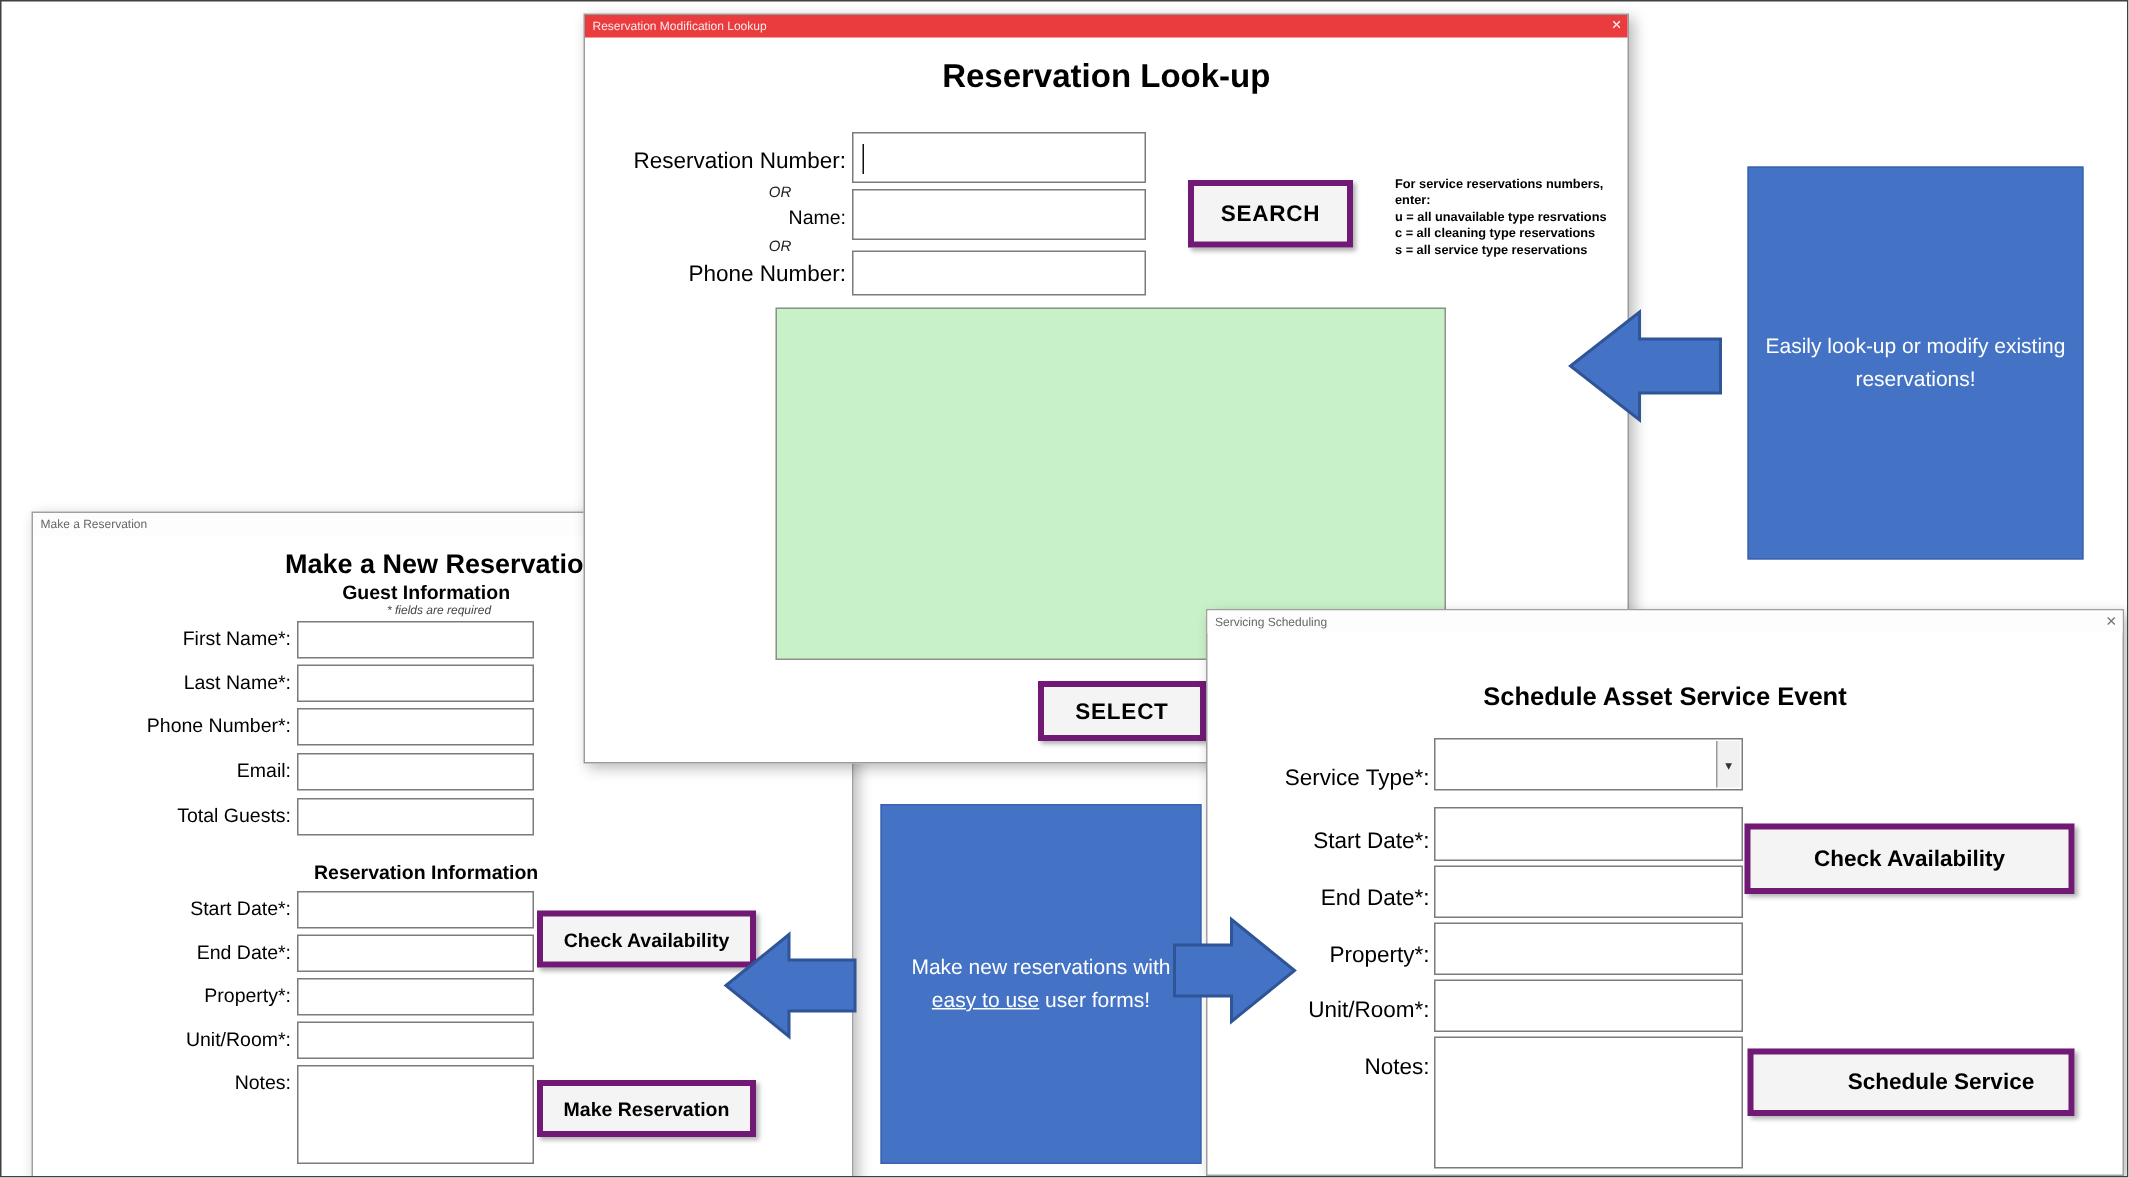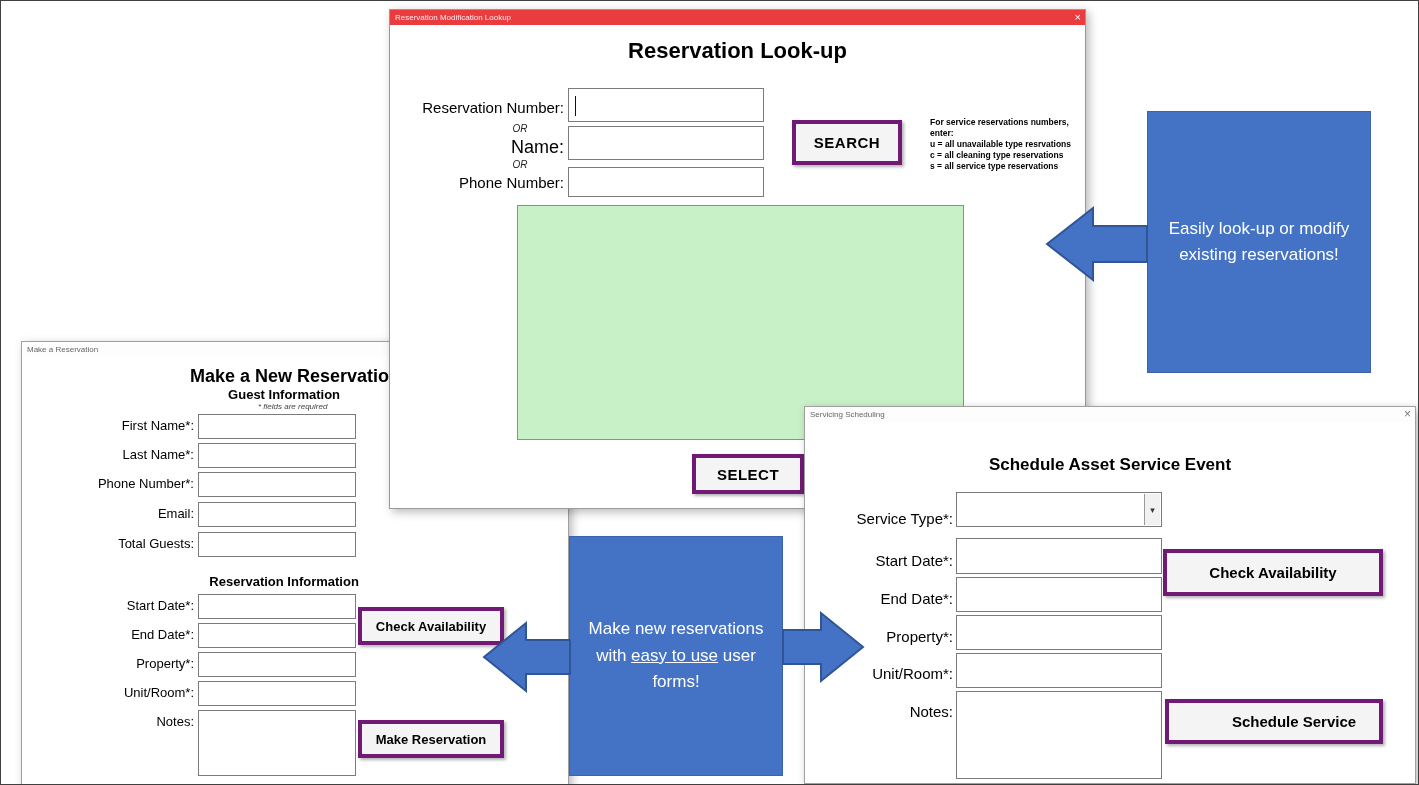--- a/index.html
+++ b/index.html
@@ -55,21 +55,21 @@
   .combo .combo-arrow {
     position:absolute; right:1px; top:1px; bottom:1px; width:16px;
     background:#f1f1f1; border-left:1px solid #9a9a9a;
     display:flex; align-items:center; justify-content:center;
     font-size:9px; color:#333; cursor:pointer;
   }
   
   .callout {
     position:absolute; background:#4472c4; border:1px solid #3a62ad;
     color:#ffffff; display:flex; align-items:center; justify-content:center;
-    text-align:center; font-size:17px; line-height:1.55; padding:10px;
+    text-align:center; font-size:14px; line-height:1.55; padding:10px;margin-left:18px;
   }
   .callout .u { text-decoration:underline; }
   .arrow-svg { position:absolute; }
   .note-required { position:absolute; font-size:8px; font-style:italic; color:#444; }
 </style>
 </head>
 <body>
 
 <div id="page">
 
@@ -113,21 +113,21 @@
     <div class="close-btn close-red">×</div>
 
     <div class="heading" style="left:0; top:28px; width:100%; font-size:22px;">Reservation Look-up</div>
 
     <div class="vba-label" style="left:0; top:89px; width:174px; font-size:15px;">Reservation Number:</div>
     <div class="vba-input" style="left:178px; top:78px; width:196px; height:34px;">
       <span class="caret"></span>
     </div>
 
     <div class="or-text" style="left:90px; top:113px; width:80px; text-align:center;">OR</div>
-    <div class="vba-label" style="left:0; top:127px; width:174px; font-size:18px;">Name:</div>
+    <div class="vba-label" style="left:0; top:127px; width:174px; font-size:13px;">Name:</div>
     <input class="vba-input" style="left: 178px; top: 116px; width: 196px; height: 34px;">
 
     <div class="or-text" style="left:90px; top:149px; width:80px; text-align:center;">OR</div>
     <div class="vba-label" style="left:0; top:164px; width:174px; font-size:15px;">Phone Number:</div>
     <input class="vba-input" style="left: 178px; top: 157px; width: 196px; height: 30px;">
 
     <div class="vba-button" style="left:402px; top:110px; width:110px; height:45px; font-size:15px; letter-spacing:.5px;">SEARCH</div>
 
     <div id="lookup-note" style="left:540px; top:107px; width:152px;">
       <div>For service reservations numbers,</div>

